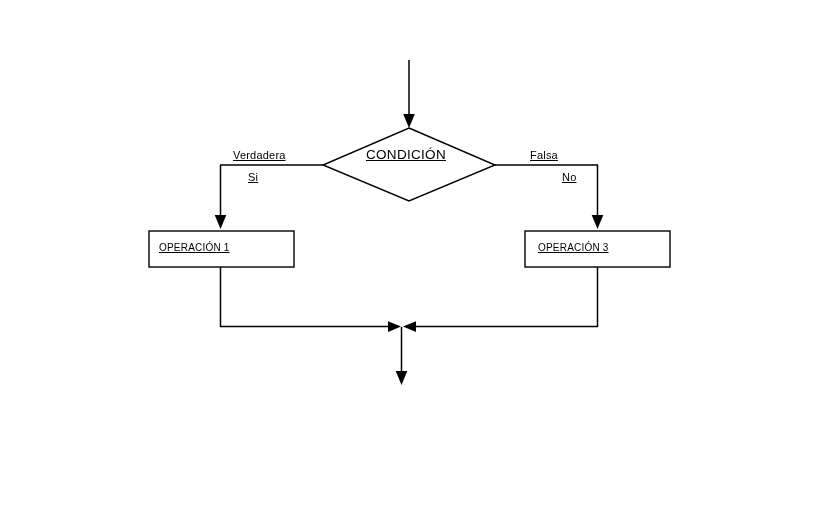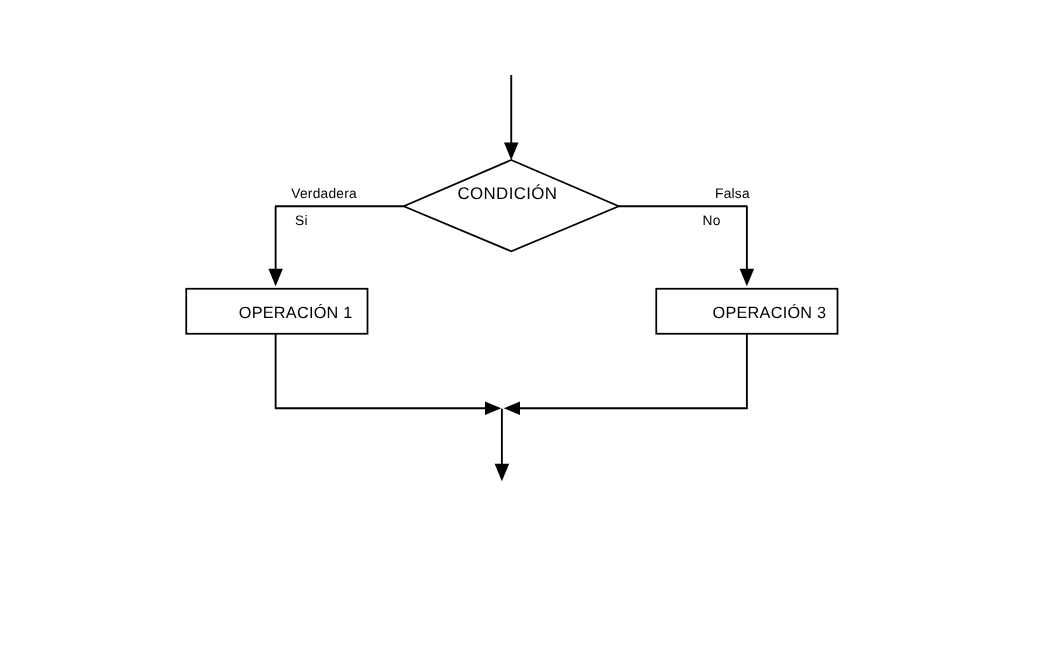--- a/index.html
+++ b/index.html
@@ -40,29 +40,29 @@
     fill: #ffffff;
     stroke: #000000;
     stroke-width: 1.4;
   }
   
   .txt {
     position: absolute;
     color: #000000;
     white-space: nowrap;
     line-height: 1;
+    text-decoration: underline;
   }
   .txt-decision {
     font-size: 13.5px;
     letter-spacing: 0.3px;
   }
   .txt-process {
-    font-size: 13px;
+    font-size: 10px;
     letter-spacing: 0.2px;
-    margin-left: 32px;
   }
   .txt-branch-top {
     font-size: 11px;
     letter-spacing: 0.2px;
   }
   .txt-branch-bot {
     font-size: 11px;
     letter-spacing: 0.2px;
   }
 </style>
@@ -101,23 +101,23 @@
     <polygon class="arrow-head" points="403,326.6 416,321.2 416,332"></polygon>
 
     <line class="conn-line" x1="401.5" y1="327" x2="401.5" y2="375"></line>
     <polygon class="arrow-head" points="401.5,385 395.7,371 407.3,371"></polygon>
   </svg>
 
   <div class="txt txt-decision" style="left:366px; top:148px;">CONDICIÓN</div>
 
   <div class="txt txt-branch-top" style="left:233px; top:150px;">Verdadera</div>
 
-  <div class="txt txt-branch-bot" style="left:236px; top:172px;">Si</div>
+  <div class="txt txt-branch-bot" style="left:248px; top:172px;">Si</div>
 
-  <div class="txt txt-branch-top" style="left:558px; top:150px;padding-left:14px;">Falsa</div>
+  <div class="txt txt-branch-top" style="left:516px; top:150px;padding-left:14px;">Falsa</div>
 
   <div class="txt txt-branch-bot" style="left:562px; top:172px;">No</div>
 
   <div class="txt txt-process" style="left:159px; top:243px;">OPERACIÓN 1</div>
 
   <div class="txt txt-process" style="left:538px; top:243px;">OPERACIÓN 3</div>
 
 </div>
 
 </body></html>

